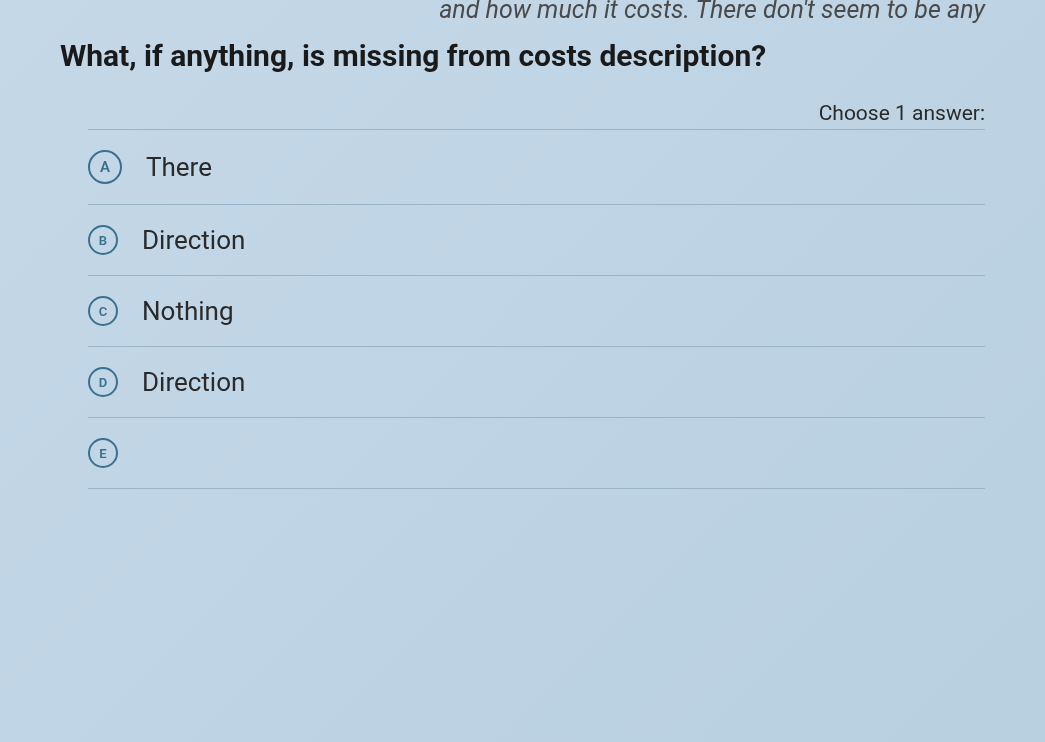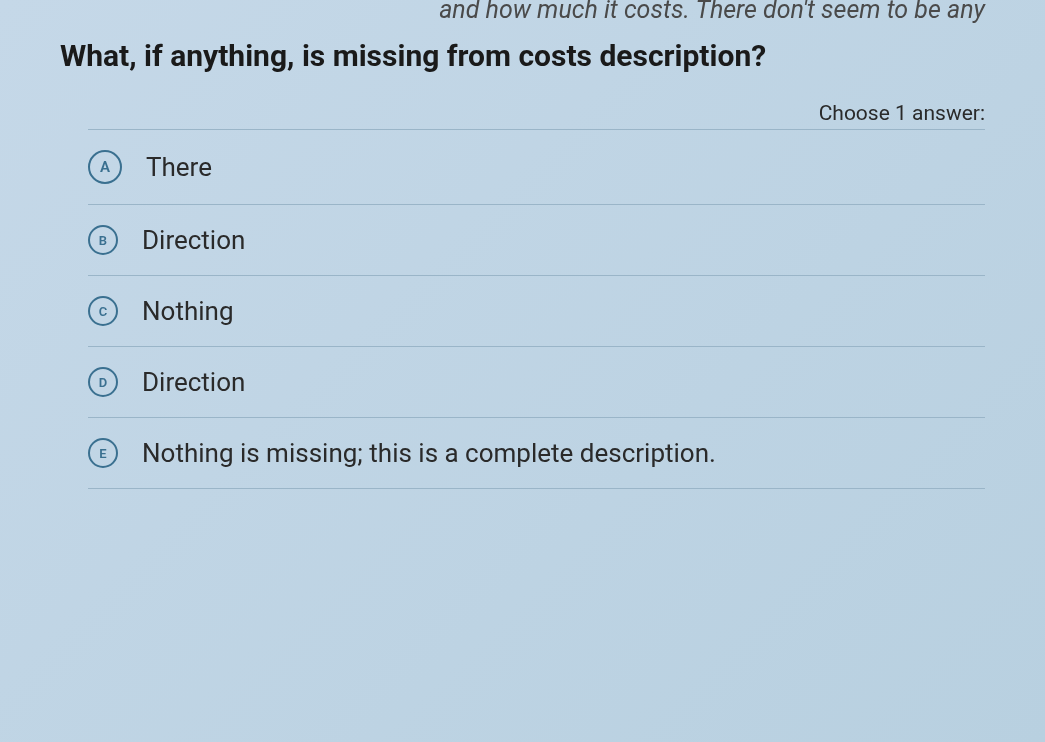--- a/index.html
+++ b/index.html
@@ -120,15 +120,14 @@
   <div class="answer-option">
     <div class="radio-circle small">
       <span class="radio-letter small">D</span>
     </div>
     <span class="answer-text">Direction</span>
   </div>
   <div class="answer-option">
     <div class="radio-circle small">
       <span class="radio-letter small">E</span>
     </div>
-    <span class="answer-text">Nothing is missing; this is a complete description.</span>
   </div>
 </div>
 
 </body></html>

